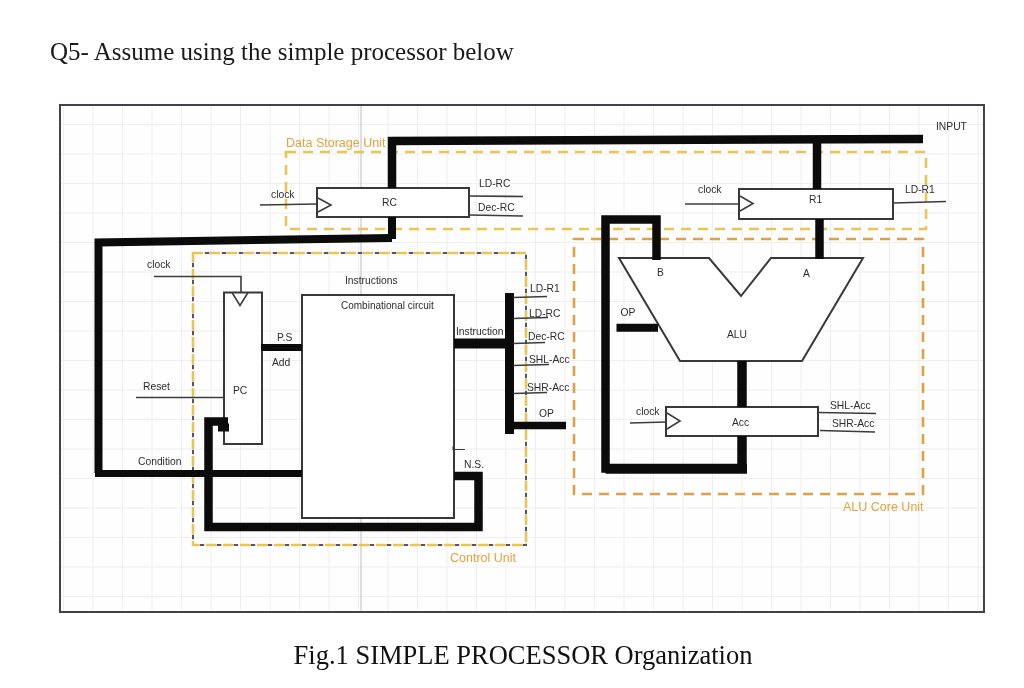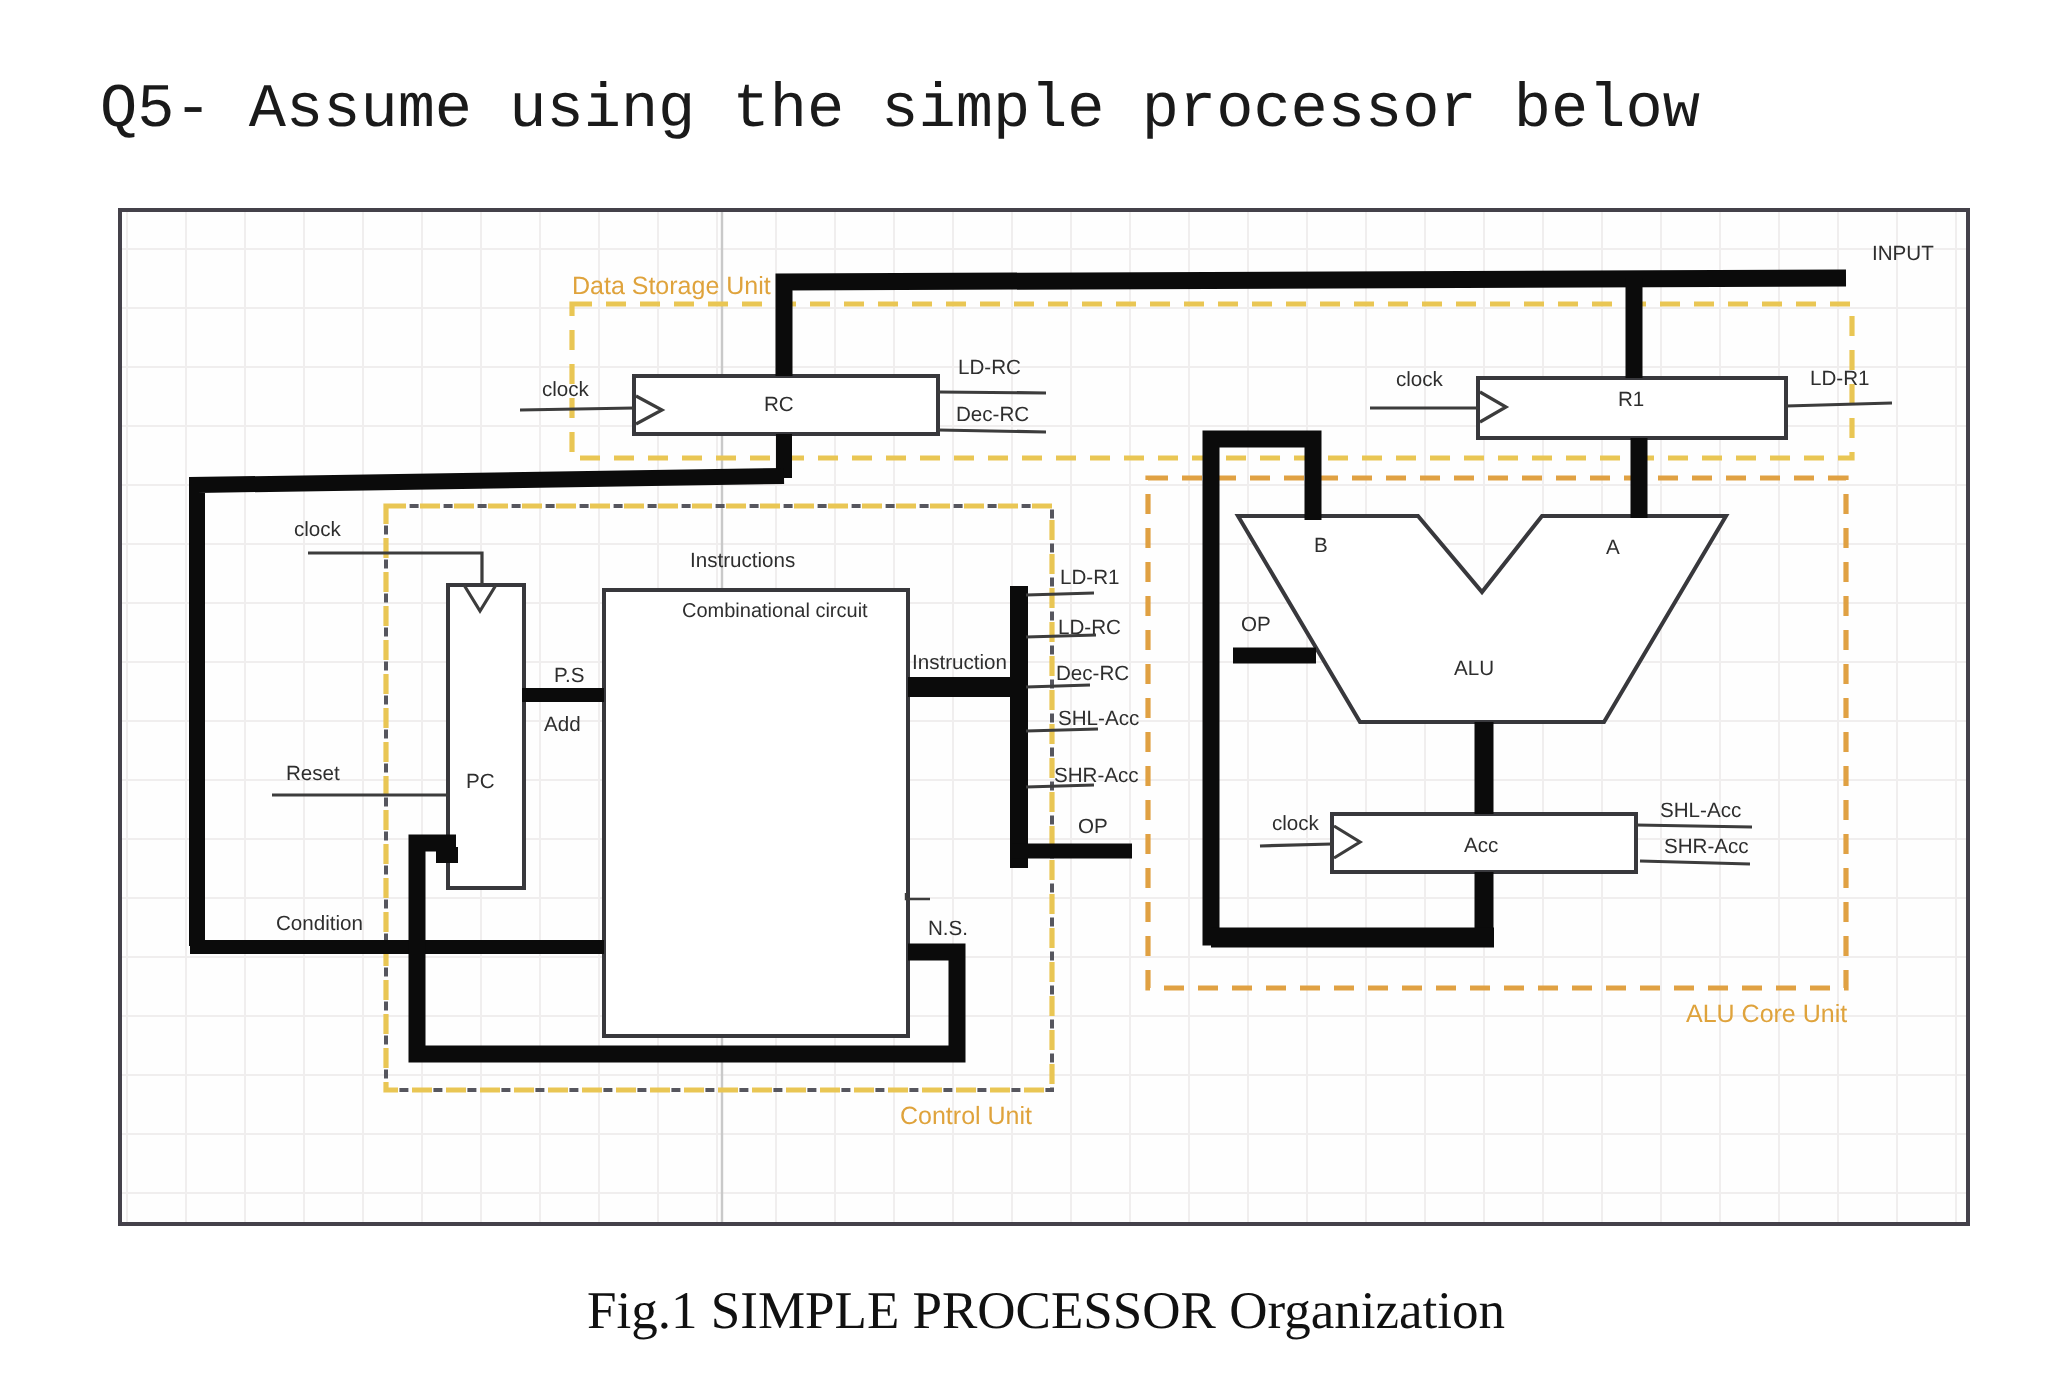--- a/index.html
+++ b/index.html
@@ -1,17 +1,17 @@
 <!DOCTYPE html>
 <html><head>
 <meta charset="utf-8">
 <style>
   html,body{margin:0;padding:0;background:#ffffff;}
   #page{position:relative;width:1024px;height:688px;background:#ffffff;overflow:hidden;}
-  #title{position:absolute;left:50px;top:38px;font-family:Liberation Mono, monospace;font-size:31px;color:#1a1a1a;}
+  #title{position:absolute;left:50px;top:38px;font-family:Liberation Serif, serif;font-size:25px;color:#1a1a1a;}
   #caption{position:absolute;left:11px;top:640px;width:1024px;text-align:center;font-family:"Liberation Serif",serif;font-size:26.5px;color:#111;}
   svg{position:absolute;left:0;top:0;}
   text{font-family:"Liberation Sans",sans-serif;}
 </style>
 </head>
 <body>
 <div id="page">
 <div id="title">Q5- Assume using the simple processor below</div>
 <svg width="1024" height="688" viewBox="0 0 1024 688">
 

